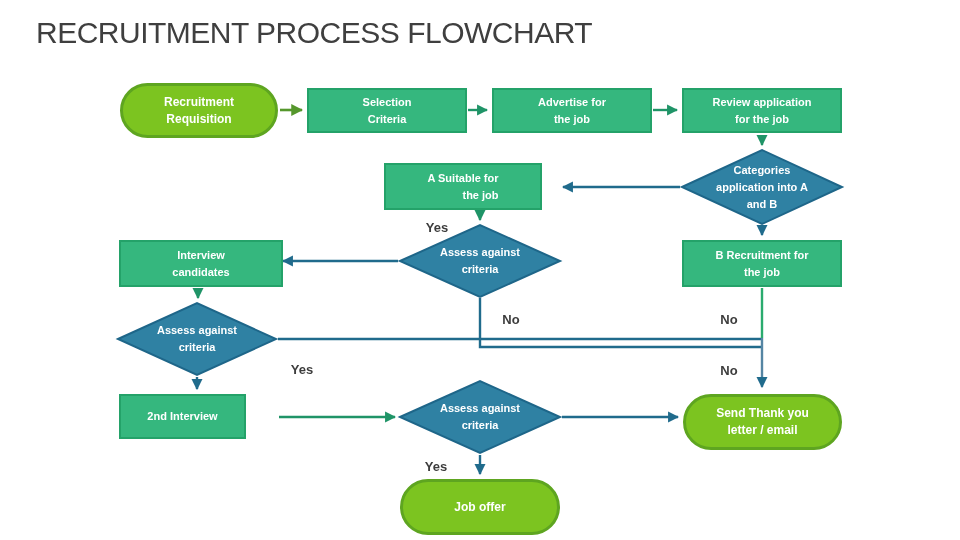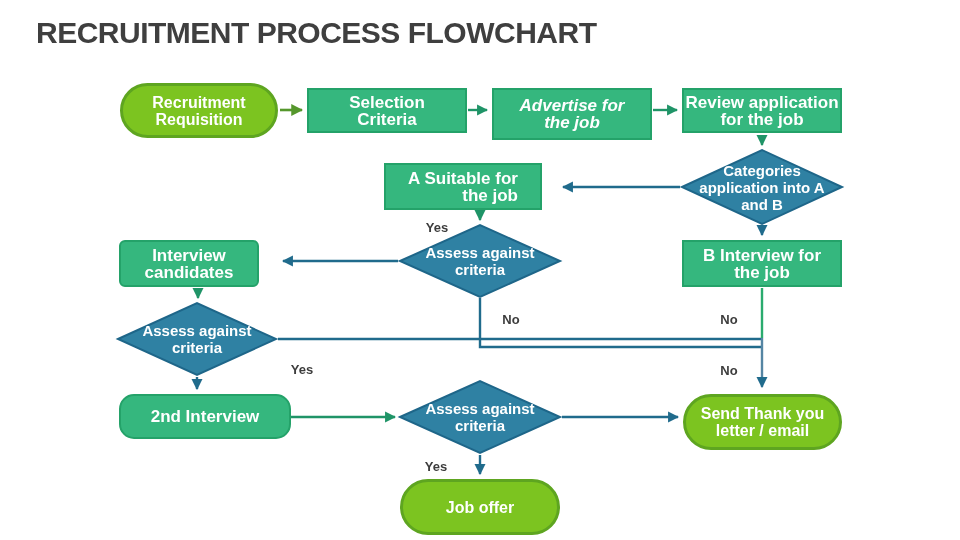--- a/index.html
+++ b/index.html
@@ -3,44 +3,44 @@
 <meta charset="utf-8">
 <style>
   html,body{margin:0;padding:0;}
   body{
     width:960px;height:540px;position:relative;overflow:hidden;
     background:#ffffff;
     font-family:"Liberation Sans","DejaVu Sans",sans-serif;
   }
   .title{
     position:absolute;left:36px;top:16px;
-    font-size:30px;font-weight:700;letter-spacing:-0.5px;
+    font-size:30px;font-weight:400;letter-spacing:-0.5px;
     color:var(--title-color,#3f3f3f);
     white-space:nowrap;
   }
   #edges{position:absolute;left:0;top:0;width:960px;height:540px;}
   .node{
     position:absolute;display:flex;align-items:center;justify-content:center;
     text-align:center;color:#ffffff;font-weight:700;
-    font-size:17px;line-height:17px;white-space:pre-line;
+    font-size:11px;line-height:17px;white-space:pre-line;
     box-sizing:border-box;
   }
   .process{
     background:var(--process-fill,#35b77e);
     border:2px solid var(--process-border,#24a269);
   }
   .terminal{
     background:var(--terminal-fill,#7cc420);
     border:3px solid var(--terminal-border,#5ea520);
-    border-radius:30px;font-size:16px;
+    border-radius:30px;font-size:12px;
   }
   .decision-label{
     position:absolute;transform:translate(-50%,-50%);
     width:160px;text-align:center;color:#fff;font-weight:700;
-    font-size:15px;line-height:17px;white-space:pre-line;
+    font-size:11px;line-height:17px;white-space:pre-line;
   }
   .edge-label{
     position:absolute;transform:translate(-50%,-50%);
     font-size:13px;font-weight:700;color:var(--label-color,#3d3d3d);
   }
   .poly{fill:var(--decision-fill,#2f81a3);stroke:var(--decision-border,#1e6689);stroke-width:2;}
   .ln-teal{stroke:var(--connector-teal,#206b8c);stroke-width:2.4;fill:none;}
   .ln-emerald{stroke:var(--connector-emerald,#1f9467);stroke-width:2.4;fill:none;}
   .ln-olive{stroke:var(--connector-olive,#55972c);stroke-width:2.6;fill:none;}
   .ln-green{stroke:var(--connector-green,#2aab6e);stroke-width:2.4;fill:none;}
@@ -94,36 +94,36 @@
   <polygon class="poly" points="118,339 197,303 276,339 197,375"></polygon>
   <polygon class="poly" points="400,417 480,381 560,417 480,453"></polygon>
 </svg>
 
 <div class="node terminal" style="left:120px;top:83px;width:158px;height:55px;">Recruitment
 Requisition</div>
 
 <div class="node process" style="left:307px;top:88px;width:160px;height:45px;">Selection
 Criteria</div>
 
-<div class="node process" style="left:492px;top:88px;width:160px;height:52px;font-style:italic;">Advertise for
+<div class="node process" style="left:492px;top:88px;width:160px;height:45px;">Advertise for
 the job</div>
 
 <div class="node process" style="left:682px;top:88px;width:160px;height:45px;">Review application
 for the job</div>
 
 <div class="node process" style="left:384px;top:163px;width:158px;height:47px;text-align:right;">A Suitable for
 the job</div>
 
-<div class="node process" style="left:682px;top:240px;width:160px;height:47px;">B Interview for
+<div class="node process" style="left:682px;top:240px;width:160px;height:47px;">B Recruitment for
 the job</div>
 
-<div class="node process" style="left:119px;top:240px;width:140px;height:47px;border-radius:6px;">Interview
+<div class="node process" style="left:119px;top:240px;width:164px;height:47px;">Interview
 candidates</div>
 
-<div class="node process" style="left:119px;top:394px;width:172px;height:45px;border-radius:15px;">2nd Interview</div>
+<div class="node process" style="left:119px;top:394px;width:127px;height:45px;">2nd Interview</div>
 
 <div class="node terminal" style="left:683px;top:394px;width:159px;height:56px;">Send Thank you
 letter / email</div>
 
 <div class="node terminal" style="left:400px;top:479px;width:160px;height:56px;">Job offer</div>
 
 <div class="decision-label" style="left:762px;top:187px;">Categories
 application into A
 and B</div>
 <div class="decision-label" style="left:480px;top:261px;">Assess against

